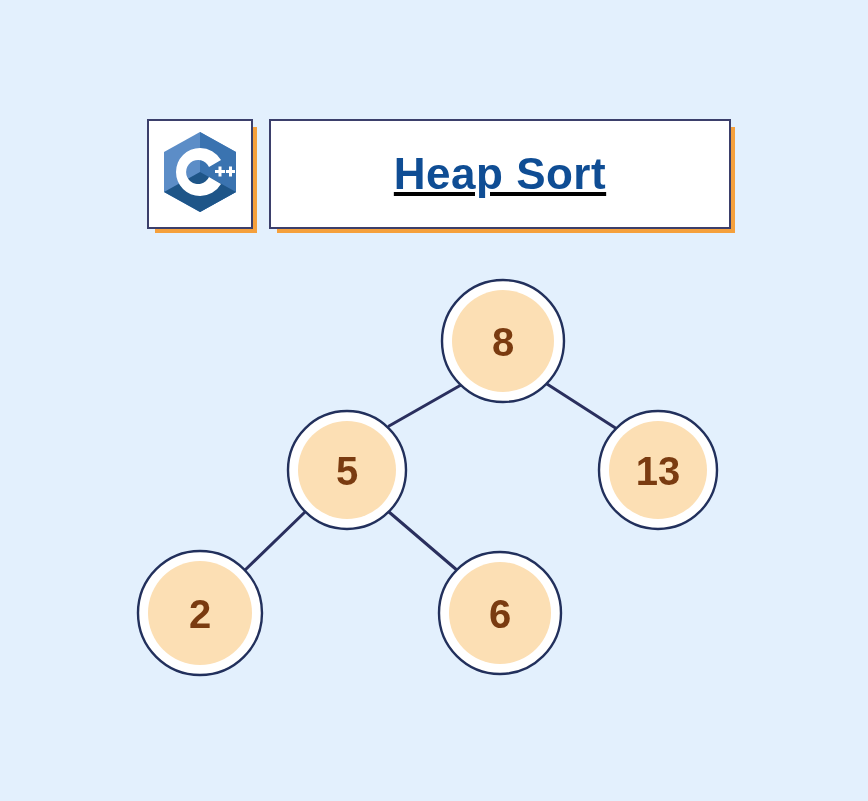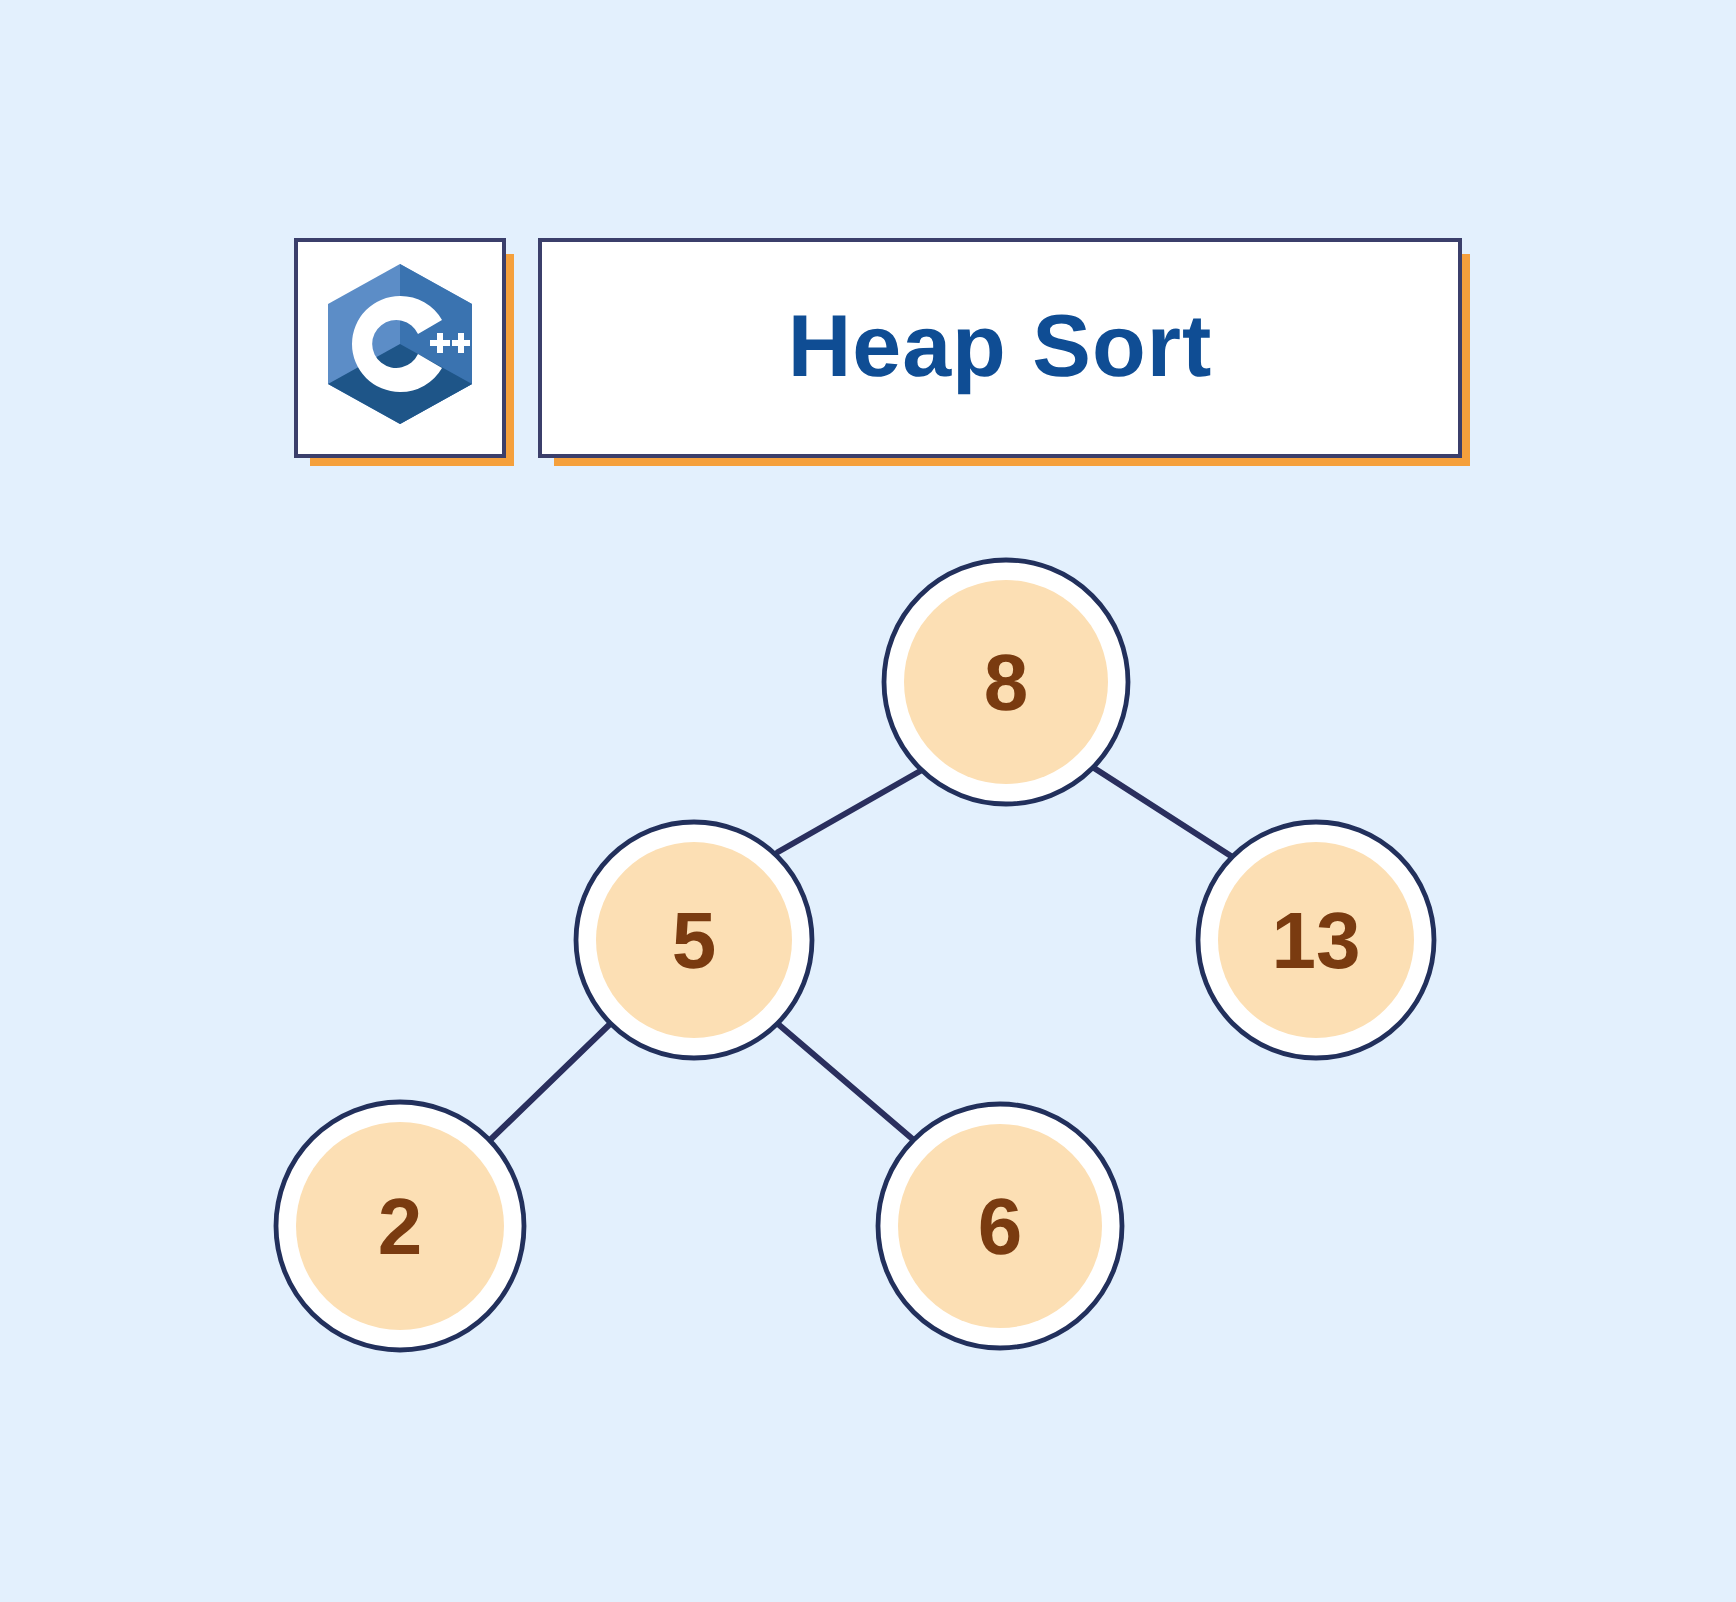--- a/index.html
+++ b/index.html
@@ -21,20 +21,21 @@
   }
 
   
   .header {
     position: absolute;
     left: 147px;
     top: 119px;
     display: flex;
     align-items: flex-start;
     gap: 16px;
+    text-decoration: underline;
   }
 
   
   .card {
     position: relative;
     background: #ffffff;
     border: 2px solid #3b3f6b;
     box-sizing: border-box;
   }
   .card::after {

